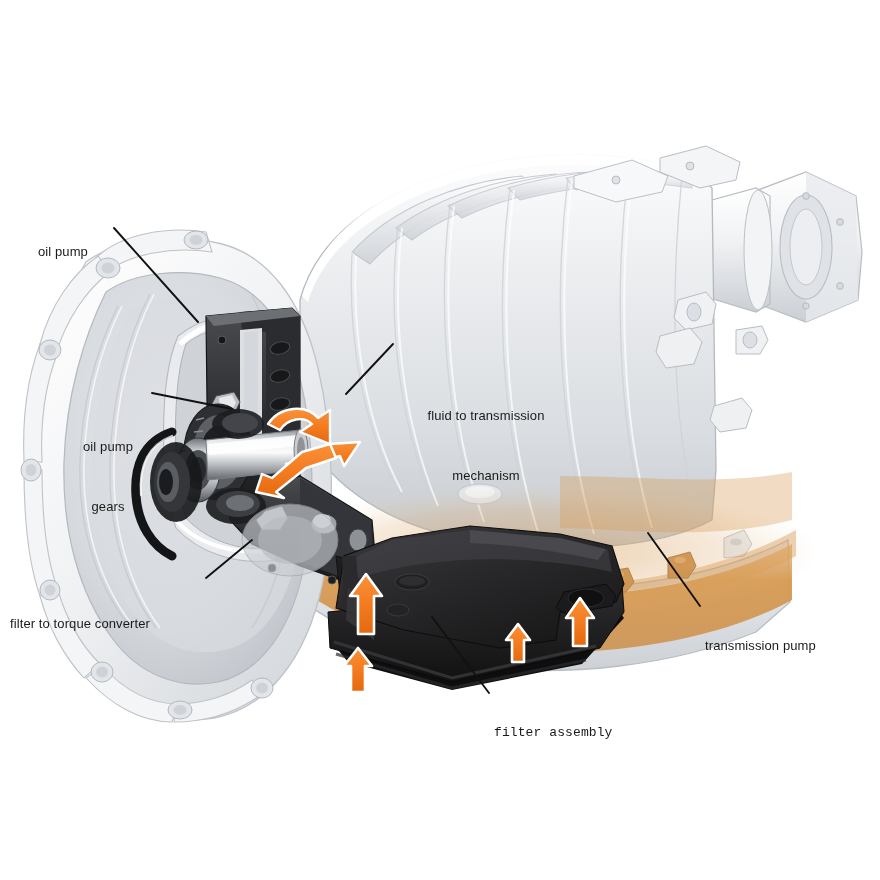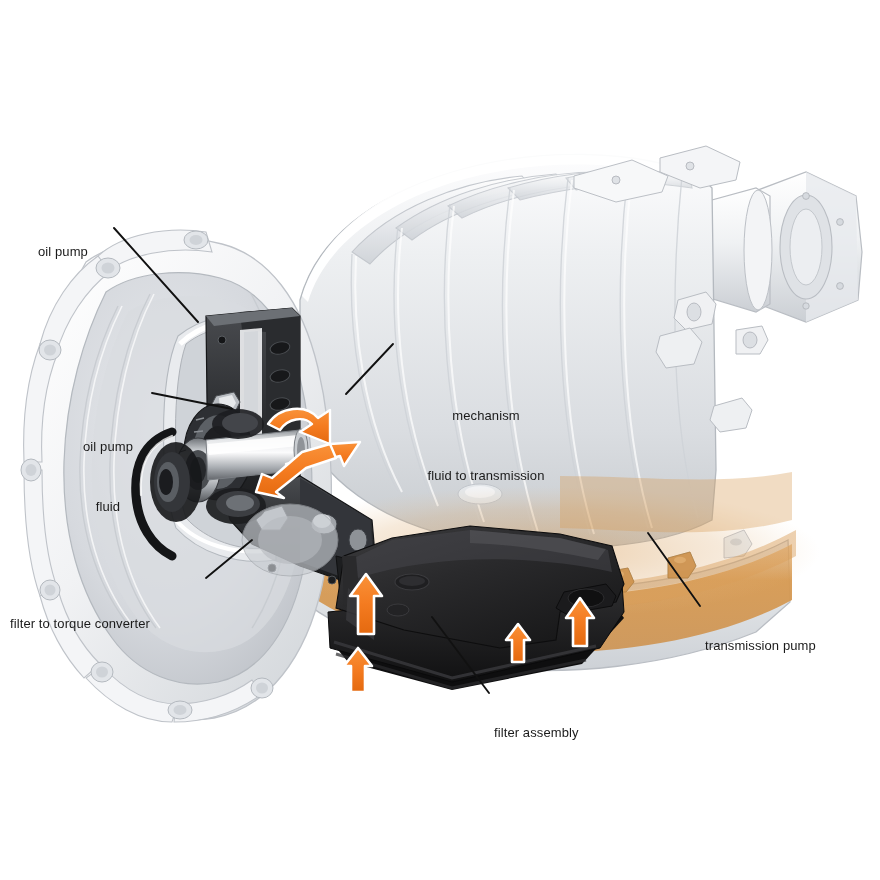--- a/index.html
+++ b/index.html
@@ -475,27 +475,27 @@
       <path d="M206,578 L252,540"></path>
       <path d="M489,693 L432,617"></path>
       <path d="M700,606 L648,533"></path>
     </g>
   </svg>
 
   <div class="lbl" style="left:38px;top:210px;">oil pump</div>
 
   <div class="lbl c" style="left:62px;top:365px;width:92px;">
     <div>oil pump</div>
-    <div>fluid</div>
+    <div>gears</div>
   </div>
 
   <div class="lbl c" style="left:398px;top:334px;width:176px;">
+    <div>fluid to transmission</div>
     <div>mechanism</div>
-    <div>fluid to transmission</div>
   </div>
 
   <div class="lbl" style="left:10px;top:582px;">filter to torque converter</div>
 
-  <div class="lbl" style="left:494px;top:691px;">filter assembly</div>
+  <div class="lbl" style="left:494px;top:691px;font-family:Liberation Mono, monospace;">filter assembly</div>
 
   <div class="lbl" style="left:705px;top:604px;">transmission pump</div>
 
 </div>
 
 </body></html>

